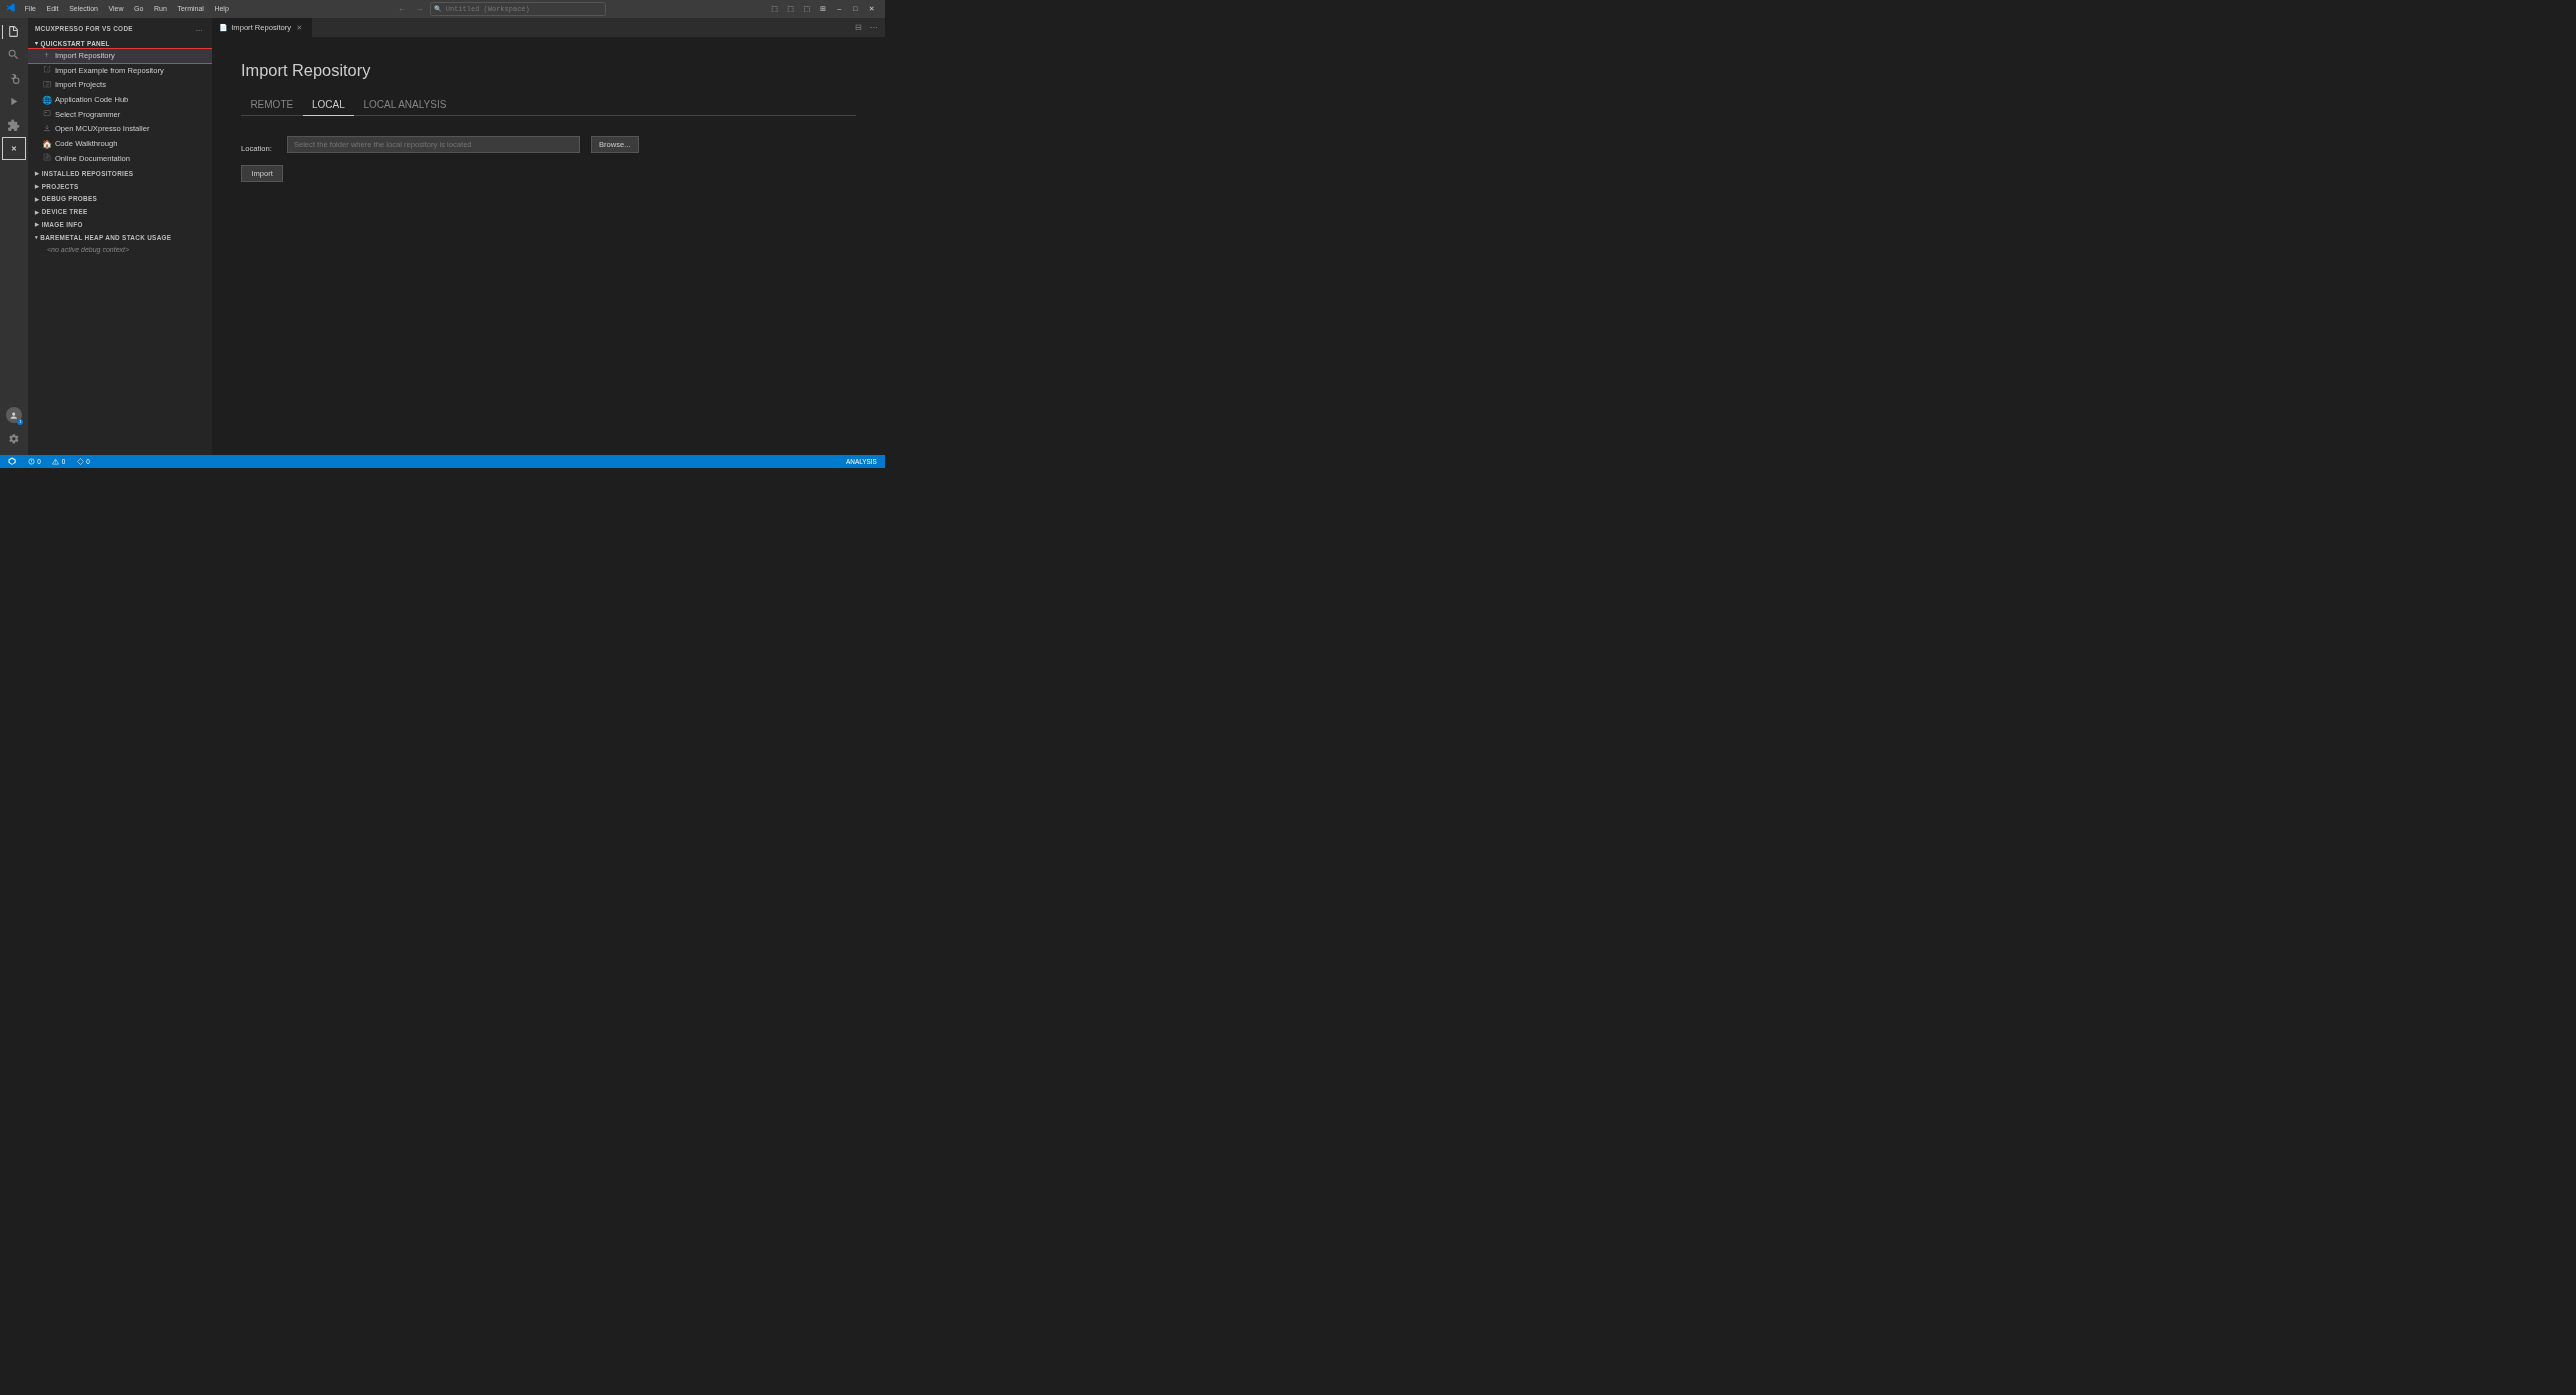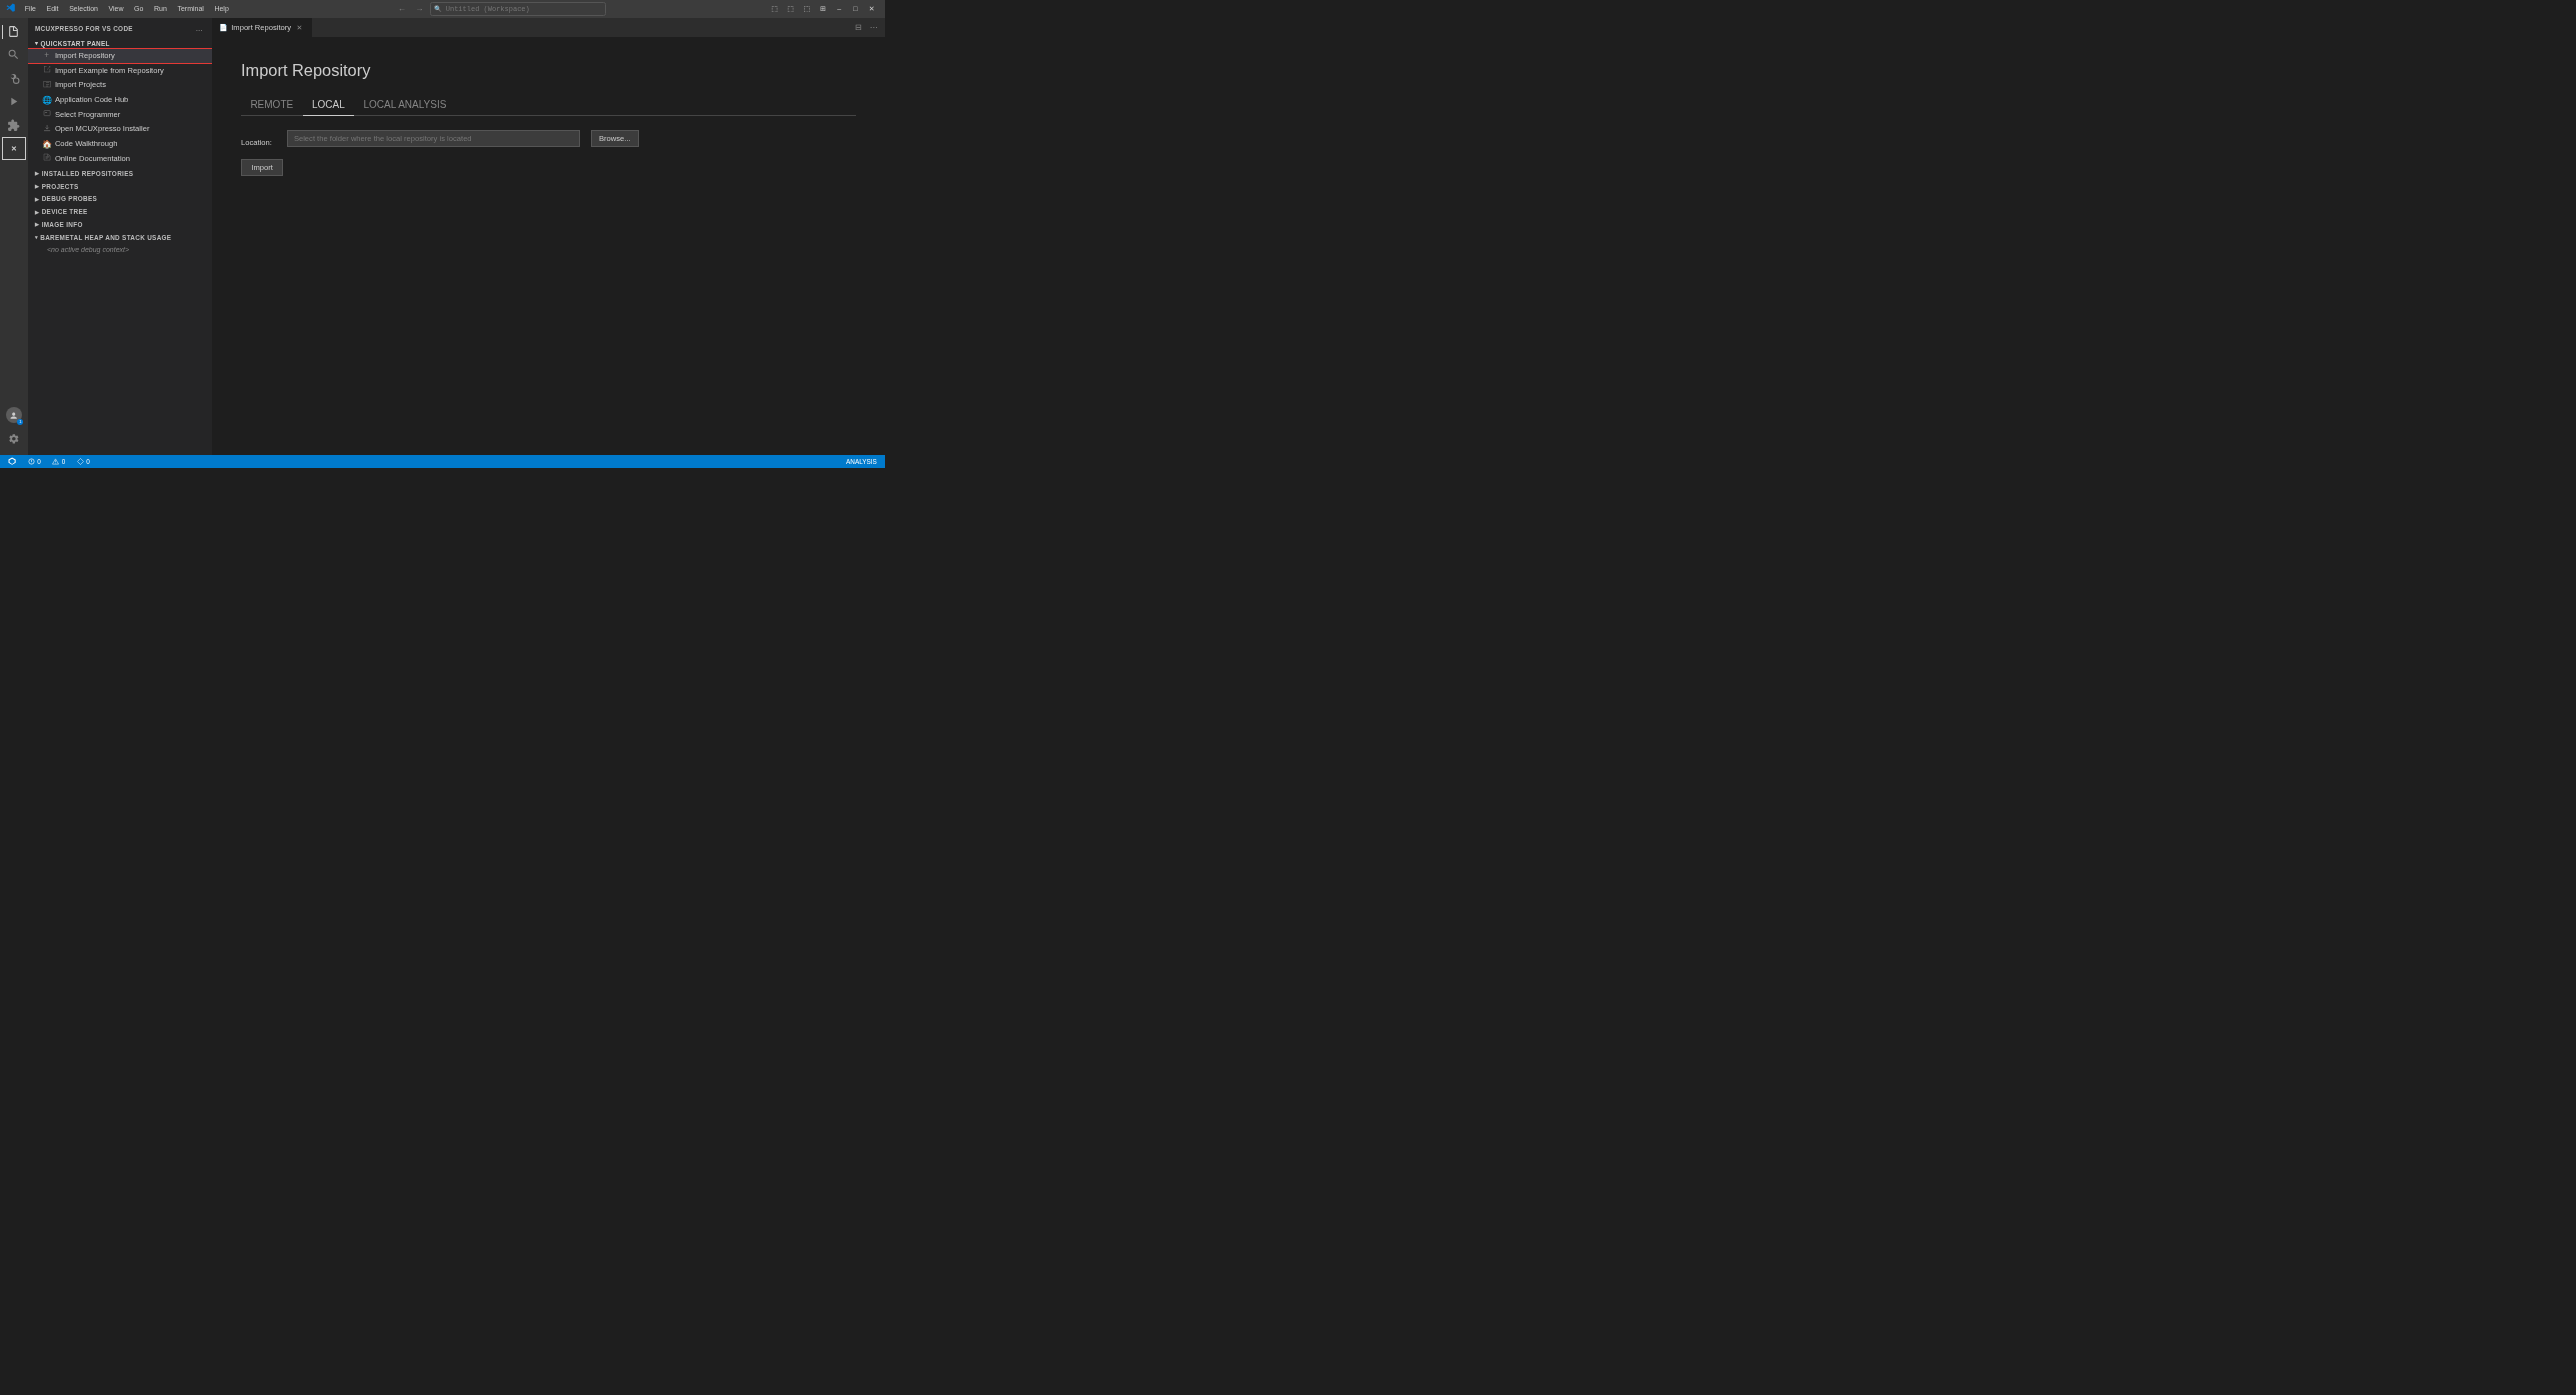--- a/index.html
+++ b/index.html
@@ -388,20 +388,21 @@
       font-size: 7.6px;
       outline: none;
     }
     .browse-btn {
       background: #3c3c3c;
       border: 0.6px solid #555;
       color: #cccccc;
       padding: 2.9px 7px;
       font-size: 7.6px;
       cursor: pointer;
+      margin-top: 6px;
     }
     .import-btn {
       background: #3c3c3c;
       border: 0.6px solid #555;
       color: #cccccc;
       padding: 2.9px 9.4px;
       font-size: 7.6px;
       cursor: pointer;
     }
 

